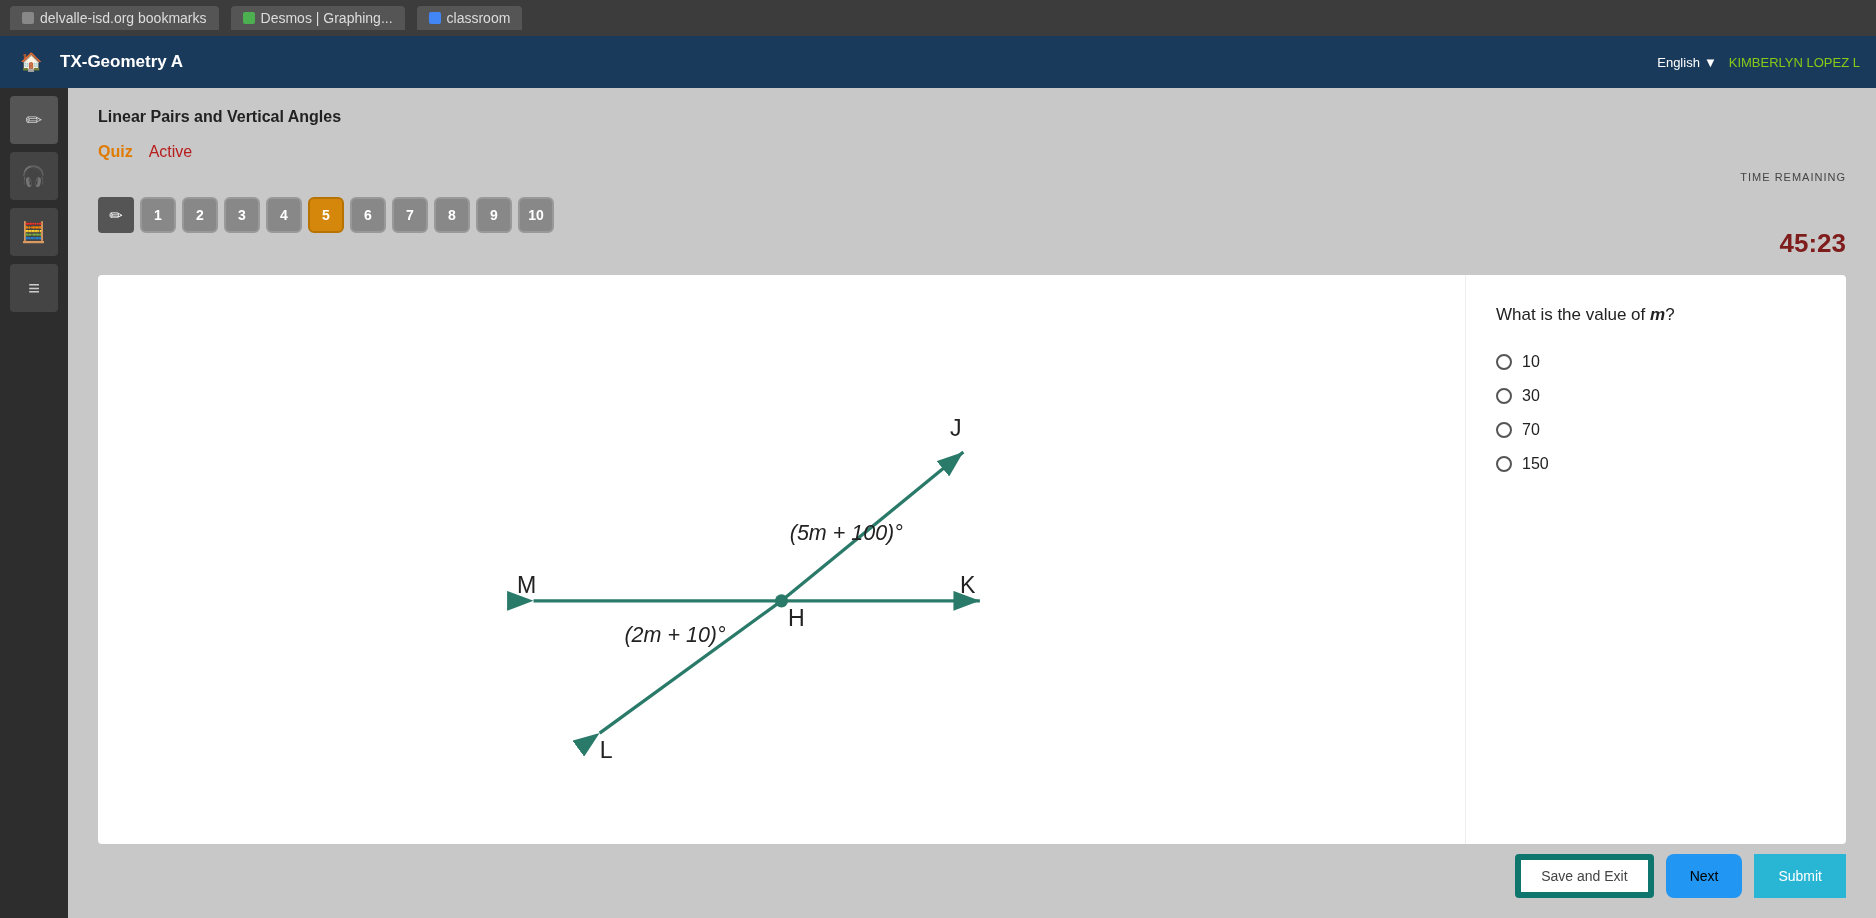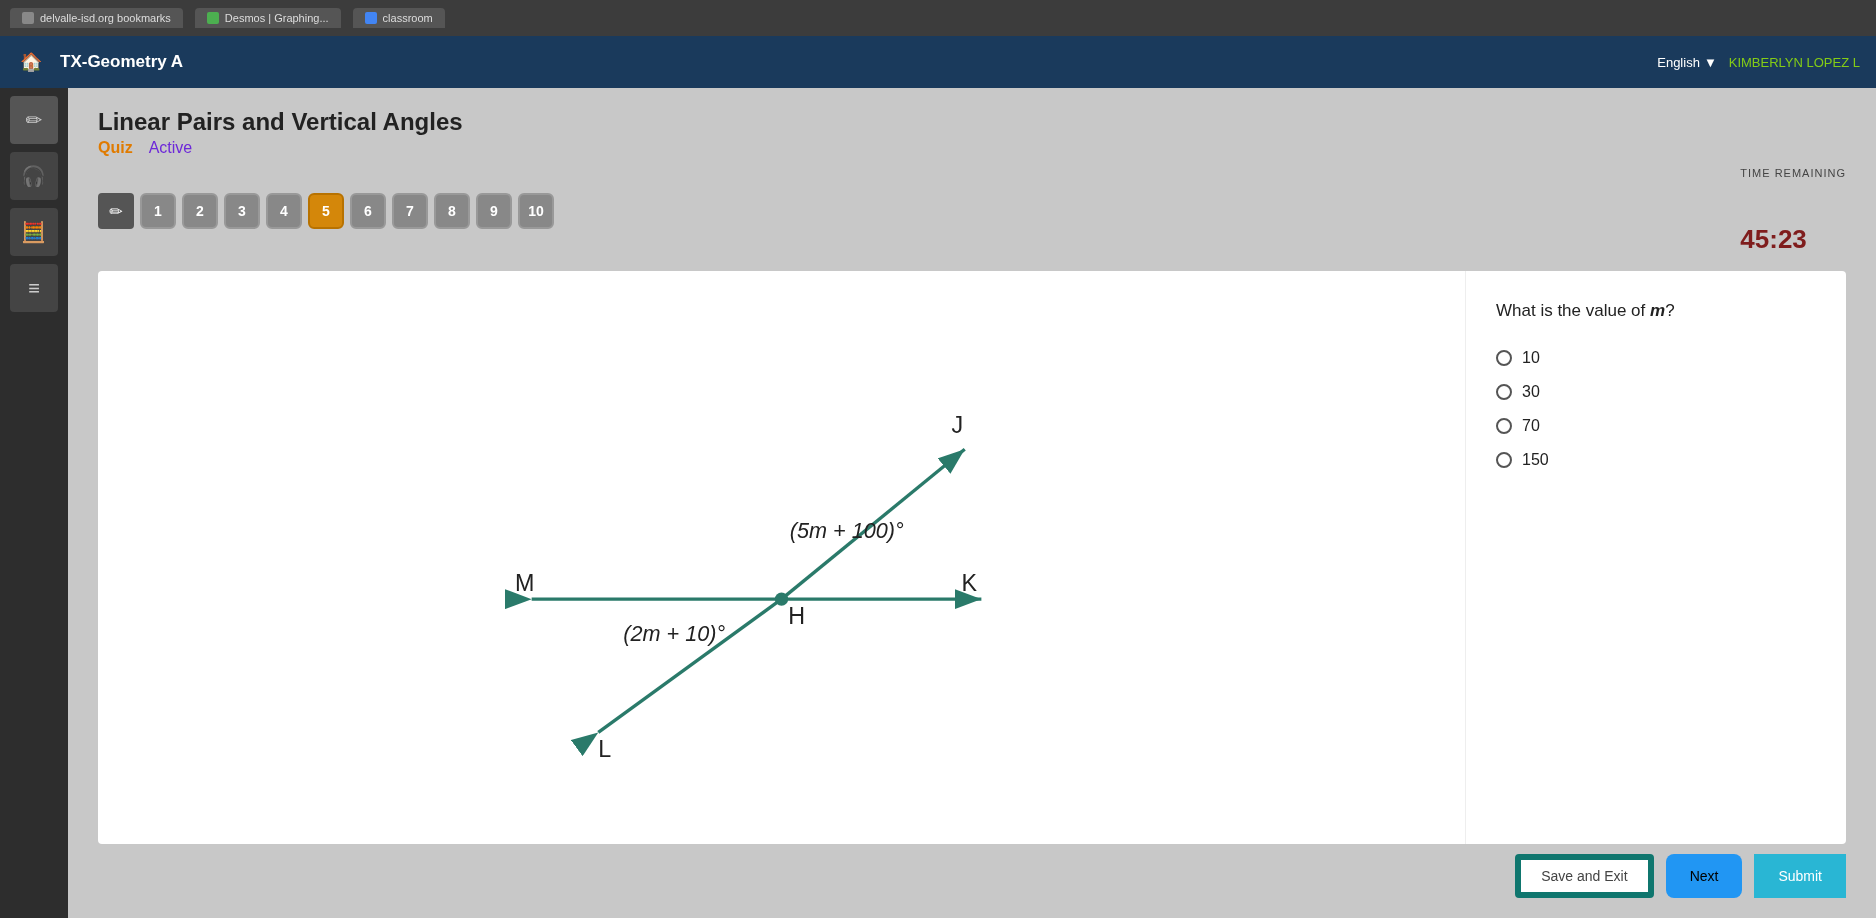--- a/index.html
+++ b/index.html
@@ -17,21 +17,21 @@
       height: 36px;
       background: #3c3c3c;
       display: flex;
       align-items: center;
       padding: 0 10px;
       gap: 12px;
     }
     .tab {
       background: #555;
       color: #ddd;
-      font-size: 11px;
+      font-size: 14px;
       padding: 4px 12px;
       border-radius: 4px 4px 0 0;
       display: flex;
       align-items: center;
       gap: 6px;
     }
     .tab-icon {
       width: 12px;
       height: 12px;
       background: #888;
@@ -123,33 +123,33 @@
       padding: 20px 30px;
       display: flex;
       flex-direction: column;
     }
 
     
     .quiz-header {
       margin-bottom: 10px;
     }
     .quiz-title {
-      font-size: 24px;
+      font-size: 16px;
       font-weight: bold;
       color: #222;
-      margin-bottom: 3px;
+      margin-bottom: 17px;
     }
     .quiz-meta {
       display: flex;
       gap: 16px;
       font-size: 16px;
       color: #e07b00;
     }
     .quiz-type { color: #e07b00; font-weight: bold; }
-    .quiz-status { color: #6d28d9; text-align: right; }
+    .quiz-status { color: #b91c1c; text-align: right; }
 
     
     .question-nav {
       display: flex;
       align-items: center;
       gap: 6px;
       margin-bottom: 16px;
     }
     .pencil-btn {
       width: 36px;
@@ -177,20 +177,21 @@
       font-weight: bold;
       cursor: pointer;
     }
     .q-btn.active {
       background: #d4870a;
       border-color: #b87200;
       color: white;
     }
     .time-remaining {
       margin-left: auto;
+      text-align: right;
     }
     .time-label {
       font-size: 11px;
       color: #444;
       letter-spacing: 1px;
       text-transform: uppercase;
     }
     .time-value {
       font-size: 26px;
       font-weight: bold;

